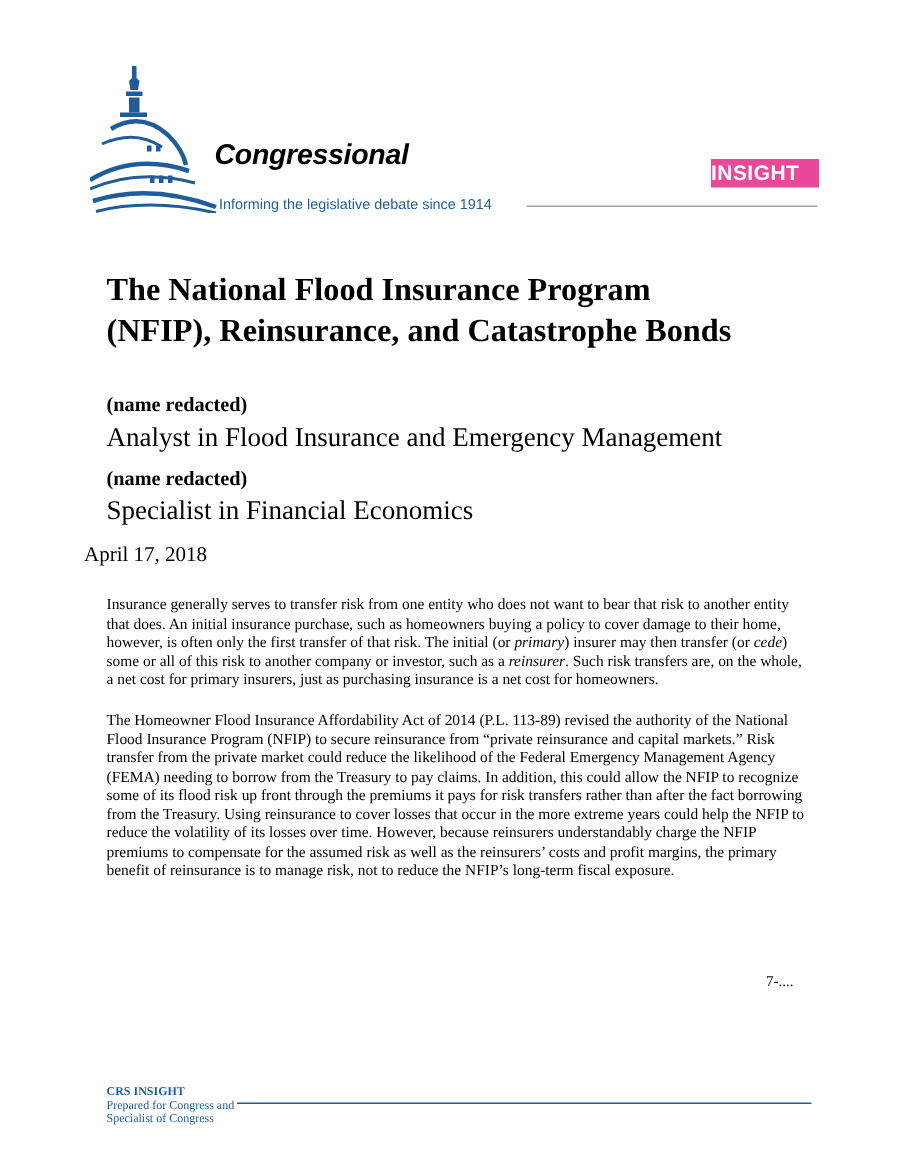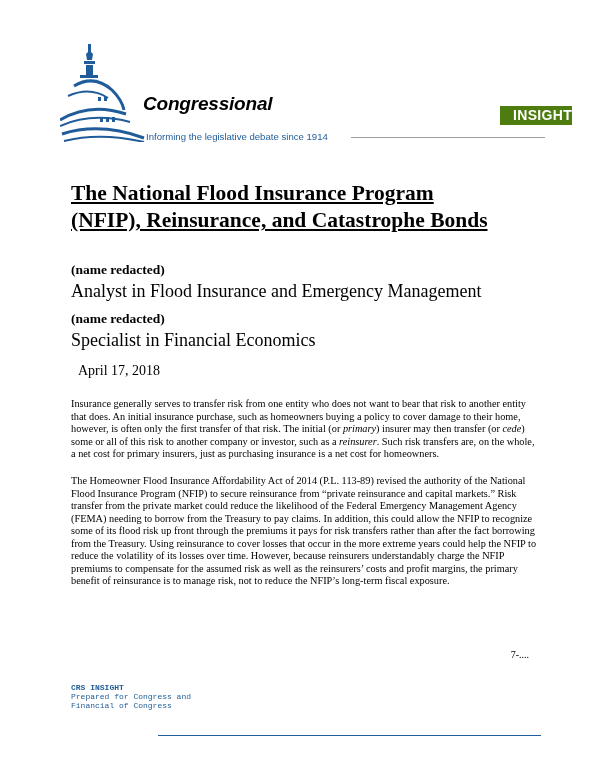--- a/index.html
+++ b/index.html
@@ -1,29 +1,29 @@
 <!DOCTYPE html>
 <html><head>
 <meta charset="utf-8">
 <style>
   html, body { margin: 0; padding: 0; background: #ffffff; }
   body { width: 600px; height: 777px; position: relative; overflow: hidden; font-family: "Liberation Serif", serif; color: #000; }
   .logo { position: absolute; left: 60px; top: 42px; width: 100px; height: 100px; }
   .brand { position: absolute; left: 143px; top: 95px; color: #000000; font-family: "Liberation Sans", sans-serif; font-style: italic; font-weight: bold; font-size: 19px; line-height: 18px; letter-spacing: -0.2px; }
   .tagline { position: absolute; left: 146px; top: 131px; color: #1f5c99; font-family: "Liberation Sans", sans-serif; font-size: 9.6px; white-space: nowrap; text-align: center; }
   .tag-rule { position: absolute; left: 351px; top: 137px; width: 194px; height: 1px; background: #a0a0a0; }
-  .insight-badge { position: absolute; left: 500px; top: 106px; width: 72px; height: 19px; background: #4d7c0f; color: #fff; font-family: "Liberation Sans", sans-serif; font-weight: bold; font-size: 14px; line-height: 19px; text-align: right; letter-spacing: 0.3px; }
-  .title { position: absolute; left: 71px; top: 180px; font-weight: bold; font-size: 21.5px; line-height: 27px; margin: 0; white-space: nowrap; text-decoration: underline; }
+  .insight-badge { position: absolute; left: 474px; top: 106px; width: 72px; height: 19px; background: #ec4899; color: #fff; font-family: "Liberation Sans", sans-serif; font-weight: bold; font-size: 14px; line-height: 19px; text-align: left; letter-spacing: 0.3px; }
+  .title { position: absolute; left: 71px; top: 180px; font-weight: bold; font-size: 21.5px; line-height: 27px; margin: 0; white-space: nowrap; }
   .author-name { position: absolute; left: 71px; font-weight: bold; font-size: 13.5px; }
   .author-role { position: absolute; left: 71px; font-size: 18px; white-space: nowrap; }
-  .date { position: absolute; left: 78px; top: 363px; font-size: 14px; }
+  .date { position: absolute; left: 56px; top: 363px; font-size: 14px; }
   .para { position: absolute; left: 71px; width: 470px; font-size: 10.3px; line-height: 12.5px; text-align: left; margin: 0; }
   .footer-right { position: absolute; right: 71px; top: 648px; text-align: right; font-size: 10px; line-height: 14.5px; }
   .footer-right .org { font-weight: bold; }
-  .crs-footer { position: absolute; left: 71px; top: 683px; font-family: Liberation Mono, monospace; color: #1f5c99; font-size: 8px; line-height: 9px; }
+  .crs-footer { position: absolute; left: 71px; top: 723px; font-family: Liberation Serif, serif; color: #1f5c99; font-size: 8px; line-height: 9px; }
   .crs-footer .head { font-weight: bold; }
   .footer-rule { position: absolute; left: 158px; top: 735px; width: 383px; height: 1px; background: #1f5c99; }
 </style>
 </head>
 <body>
 
 <svg class="logo" viewBox="0 0 100 100" xmlns="http://www.w3.org/2000/svg">
   <g fill="#1f5c99" stroke="#1f5c99">
     <path d="M28 2 L31 2 L31 10 L33 12 L32 18 L27 18 L26 12 L28 10 Z" stroke="none"></path>
     <rect x="24" y="19" width="11" height="3" stroke="none"></rect>
@@ -66,15 +66,15 @@
 
 <p class="para" style="top:475px">The Homeowner Flood Insurance Affordability Act of 2014 (P.L. 113-89) revised the authority of the National Flood Insurance Program (NFIP) to secure reinsurance from “private reinsurance and capital markets.” Risk transfer from the private market could reduce the likelihood of the Federal Emergency Management Agency (FEMA) needing to borrow from the Treasury to pay claims. In addition, this could allow the NFIP to recognize some of its flood risk up front through the premiums it pays for risk transfers rather than after the fact borrowing from the Treasury. Using reinsurance to cover losses that occur in the more extreme years could help the NFIP to reduce the volatility of its losses over time. However, because reinsurers understandably charge the NFIP premiums to compensate for the assumed risk as well as the reinsurers’ costs and profit margins, the primary benefit of reinsurance is to manage risk, not to reduce the NFIP’s long-term fiscal exposure.</p>
 
 <div class="footer-right">
   <div>7-....</div>
 </div>
 
 <div class="crs-footer">
   <div class="head">CRS INSIGHT</div>
   <div>Prepared for Congress and</div>
-  <div>Financial of Congress</div>
+  <div>Specialist of Congress</div>
 </div>
 <div class="footer-rule"></div>
 
 </body></html>

